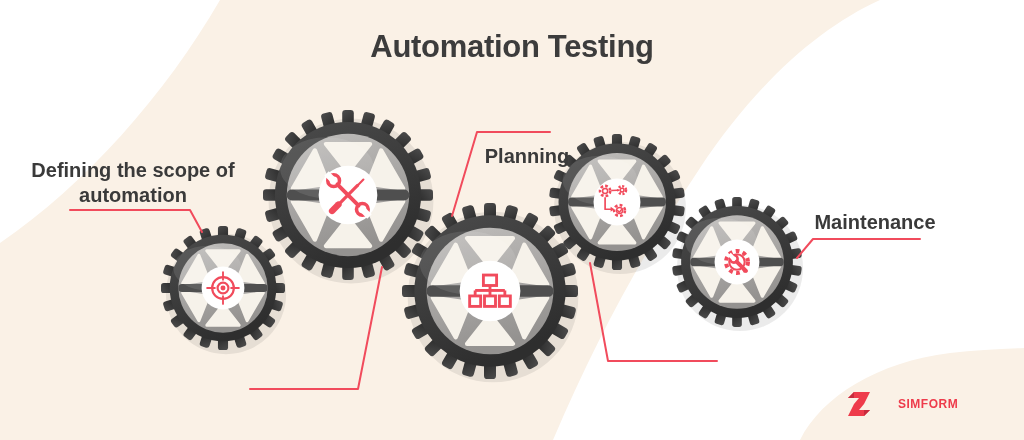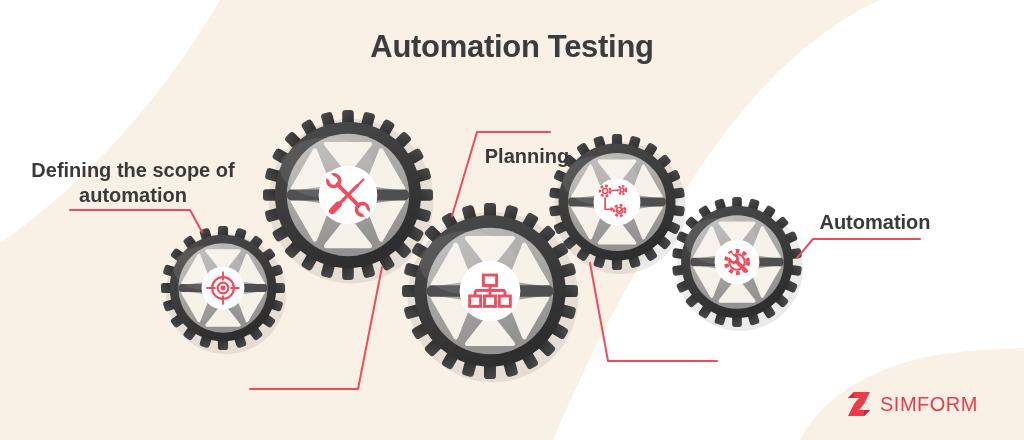--- a/index.html
+++ b/index.html
@@ -14,21 +14,21 @@
   }
   .lbl{
     position:absolute;font-size:20px;font-weight:700;color:#3a3a3a;
     line-height:25px;
   }
   .lbl.center{text-align:center;}
   .logo{
     position:absolute;left:845px;top:390px;display:flex;align-items:center;gap:7px;
   }
   .logo .word{
-    font-size:20px;font-weight:400;letter-spacing:0.5px;color:#ee3b4b;
+    font-size:12px;font-weight:700;letter-spacing:0.5px;color:#ee3b4b;margin-left:18px;
   }
 </style>
 </head>
 <body>
 
 <div class="stage">
 
   <svg class="scene" width="1024" height="440" viewBox="0 0 1024 440">
     <defs>
       <linearGradient id="gradDark" x1="0" y1="0" x2="0.45" y2="1">
@@ -284,21 +284,21 @@
       <polyline points="250,389 358,389 382,267"></polyline>
       <polyline points="717,361 608,361 590,263"></polyline>
       <polyline points="920,239 813,239 797,258"></polyline>
     </g>
   </svg>
 
   <div class="title">Automation Testing</div>
 
   <div class="lbl center" style="left:16px;top:158px;width:234px;">Defining the scope of automation</div>
   <div class="lbl center" style="left:457px;top:108px;width:140px;margin-top:36px;">Planning</div>
-  <div class="lbl center" style="left:803px;top:210px;width:144px;white-space:nowrap;">Automation</div>
+  <div class="lbl center" style="left:803px;top:210px;width:144px;white-space:nowrap;">Maintenance</div>
 
   <div class="logo">
     <svg width="28" height="28" viewBox="0 0 28 28">
       <path fill="#ee3b4b" d="M25 2 L9 2 L3 8 L14 8 L9 14 L19 14 Z"></path>
       <path fill="#ee3b4b" d="M3 26 L19 26 L25 20 L14 20 L19 14 L9 14 Z"></path>
       <path fill="#c62b3d" d="M9 2 L3 8 L9 8 Z"></path>
       <path fill="#c62b3d" d="M19 26 L25 20 L19 20 Z"></path>
     </svg>
     <span class="word">SIMFORM</span>
   </div>

